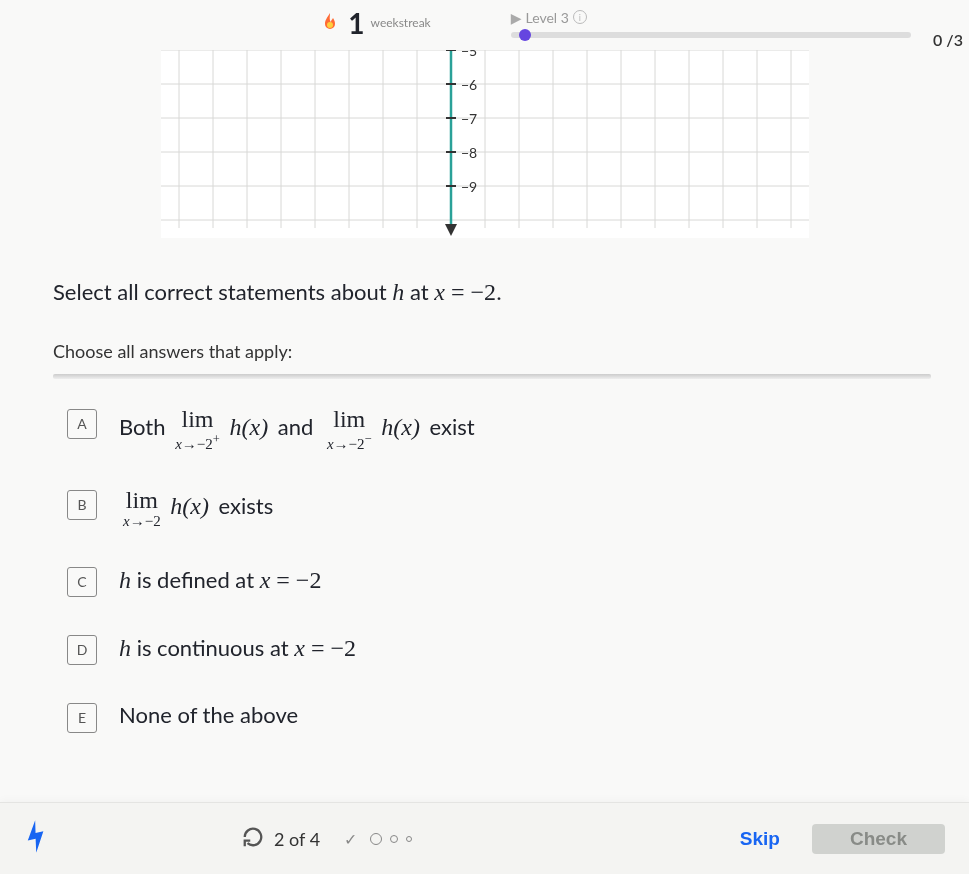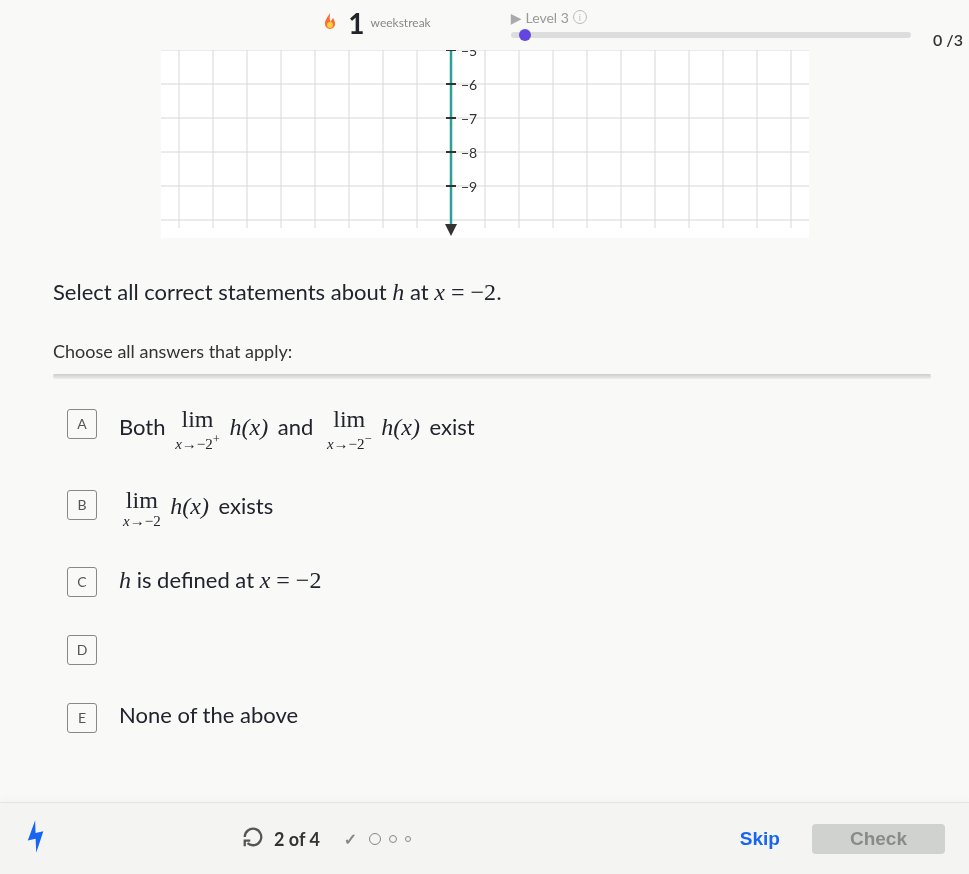--- a/index.html
+++ b/index.html
@@ -198,21 +198,21 @@
       transform: rotate(-12deg);
       font-weight: bold;
     }
     .retry-group {
       display: flex;
       align-items: center;
       gap: 10px;
       margin-left: 190px;
       color: #333;
       font-size: 18px;
-      font-weight: 700;
+      font-weight: 400;
     }
     .prog-dots {
       display: flex;
       align-items: center;
       gap: 8px;
       margin-left: 14px;
     }
     .pd { width: 8px; height: 8px; border-radius: 50%; border: 1.5px solid #888; }
     .pd.big { width: 12px; height: 12px; }
     .pd.tiny { width: 6px; height: 6px; }
@@ -360,20 +360,23 @@
 
   <div class="choice">
     <div class="choice-box">C</div>
     <div class="choice-text">
       <span class="math math-i">h</span><span> is defined at </span><span class="math math-i">x</span><span class="math"> = −2</span>
     </div>
   </div>
 
   <div class="choice">
     <div class="choice-box">D</div>
+    <div class="choice-text">
+      <span class="math math-i">h</span><span> is continuous at </span><span class="math math-i">x</span><span class="math"> = −2</span>
+    </div>
   </div>
 
   <div class="choice" style="margin-bottom:0;">
     <div class="choice-box">E</div>
     <div class="choice-text">None of the above</div>
   </div>
 </div>
 
 <div class="fade-mask"></div>
 

